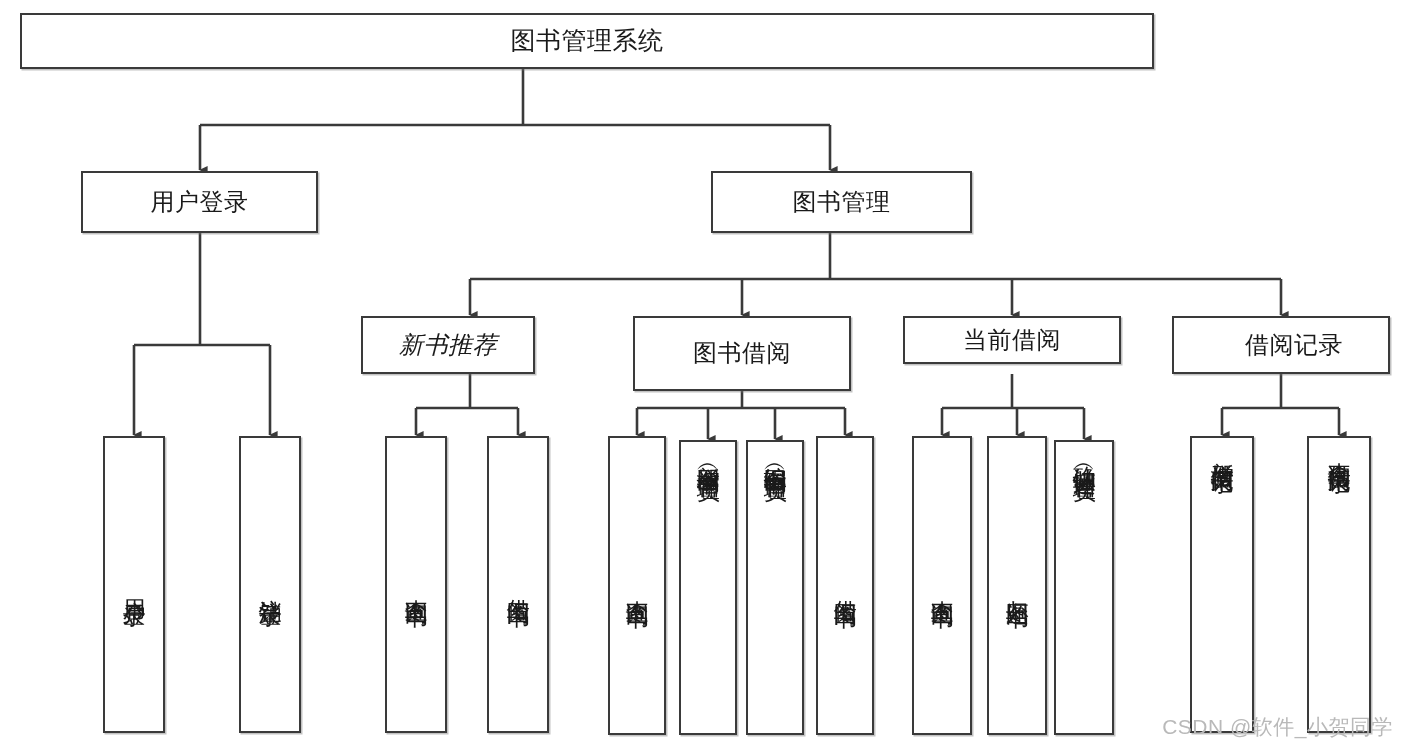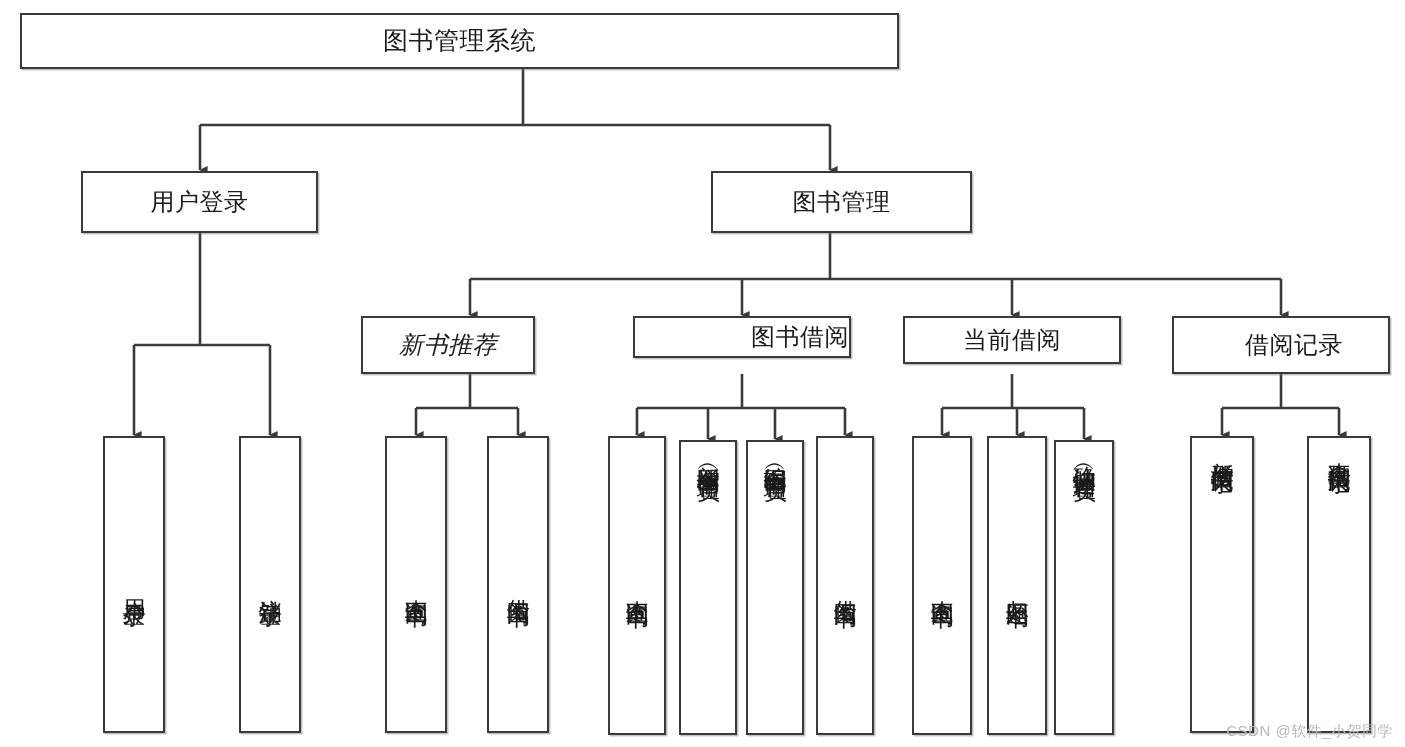--- a/index.html
+++ b/index.html
@@ -62,21 +62,21 @@
     line-height: 1.1;
   }
   .node.vert.centered {
     align-items: center;
     padding-top: 0;
   }
   .watermark {
     position: absolute;
     right: 12px;
     bottom: 6px;
-    font-size: 15px;
+    font-size: 21px;
     color: #b9b9b9;
     white-space: nowrap;
     letter-spacing: 0.5px;
   }
 </style>
 </head>
 <body>
 
 <div id="canvas">
   <svg class="wires" viewBox="0 0 1405 747">
@@ -116,33 +116,33 @@
         <path d="M1017,408 L1017,435" marker-end="url(#arrowhead)"></path>
         <path d="M1084,408 L1084,439" marker-end="url(#arrowhead)"></path>
         <path d="M1281,374 L1281,408"></path>
         <path d="M1222,408 L1339,408"></path>
         <path d="M1222,408 L1222,435" marker-end="url(#arrowhead)"></path>
         <path d="M1339,408 L1339,435" marker-end="url(#arrowhead)"></path>
       </g>
   </svg>
 
   <div id="nodes-layer">
-      <div class="node horiz root" style="left: 20px; top: 13px; width: 879px; height: 56px;">
+      <div class="node horiz root" style="left: 20px; top: 13px; width: 1134px; height: 56px;">
         <span class="lbl">图书管理系统</span>
       </div>
       <div class="node horiz" style="left: 81px; top: 171px; width: 237px; height: 62px;">
         <span class="lbl">用户登录</span>
       </div>
       <div class="node horiz" style="left: 711px; top: 171px; width: 261px; height: 62px;">
         <span class="lbl">图书管理</span>
       </div>
       <div class="node horiz" style="left: 361px; top: 316px; width: 174px; height: 58px; font-style: italic;">
         <span class="lbl">新书推荐</span>
       </div>
-      <div class="node horiz" style="left: 633px; top: 316px; width: 218px; height: 42px; justify-content: flex-end;">
+      <div class="node horiz" style="left: 633px; top: 316px; width: 218px; height: 75px;">
         <span class="lbl">图书借阅</span>
       </div>
       <div class="node horiz" style="left: 903px; top: 316px; width: 218px; height: 48px;">
         <span class="lbl">当前借阅</span>
       </div>
       <div class="node horiz" style="left: 1172px; top: 316px; width: 218px; height: 58px; padding-left: 26px;">
         <span class="lbl">借阅记录</span>
       </div>
       <div class="node vert centered" style="left: 103px; top: 436px; width: 62px; height: 297px;">
         <span class="lbl">用户登录</span>

